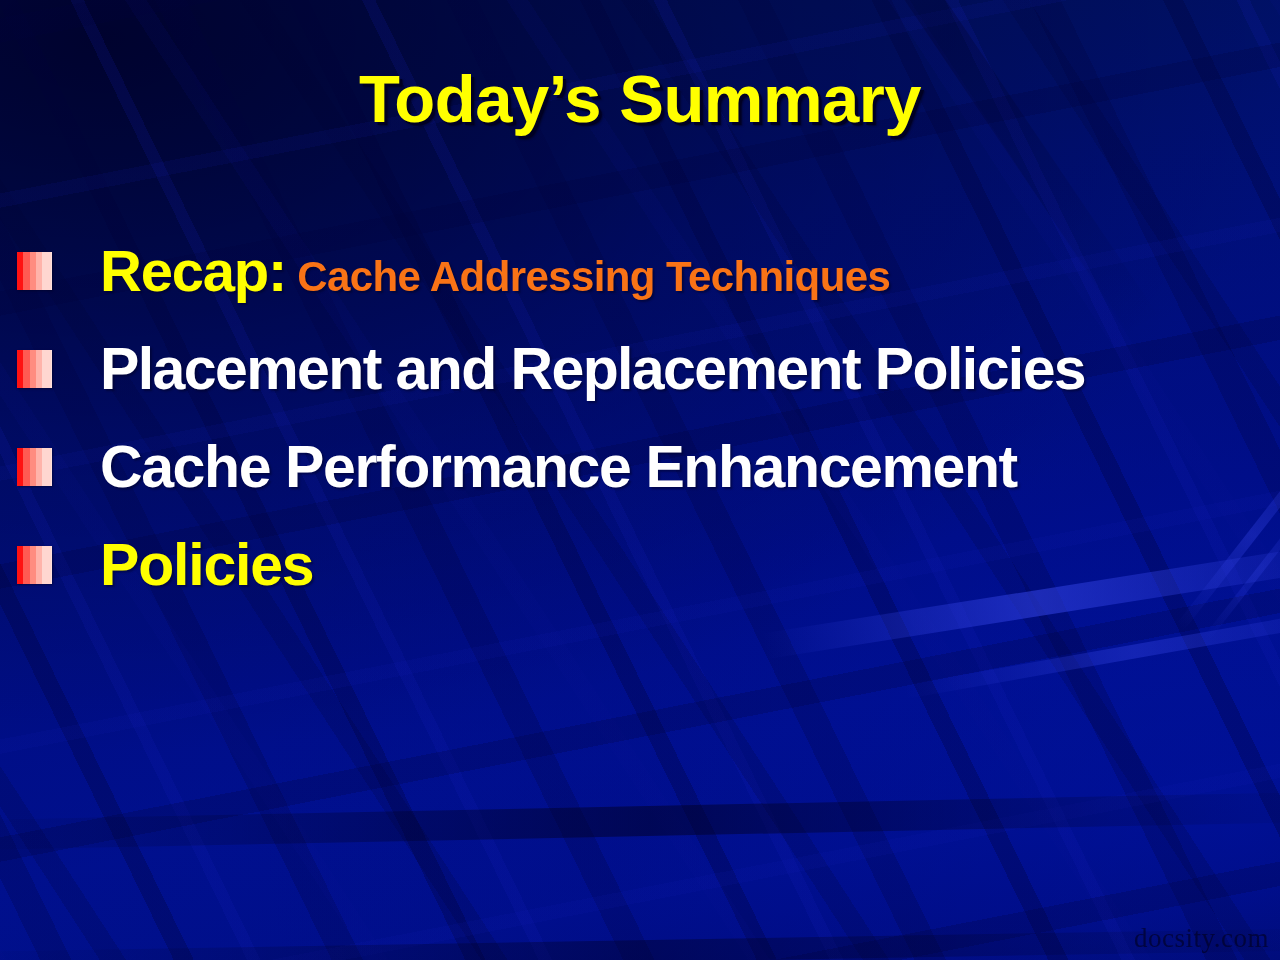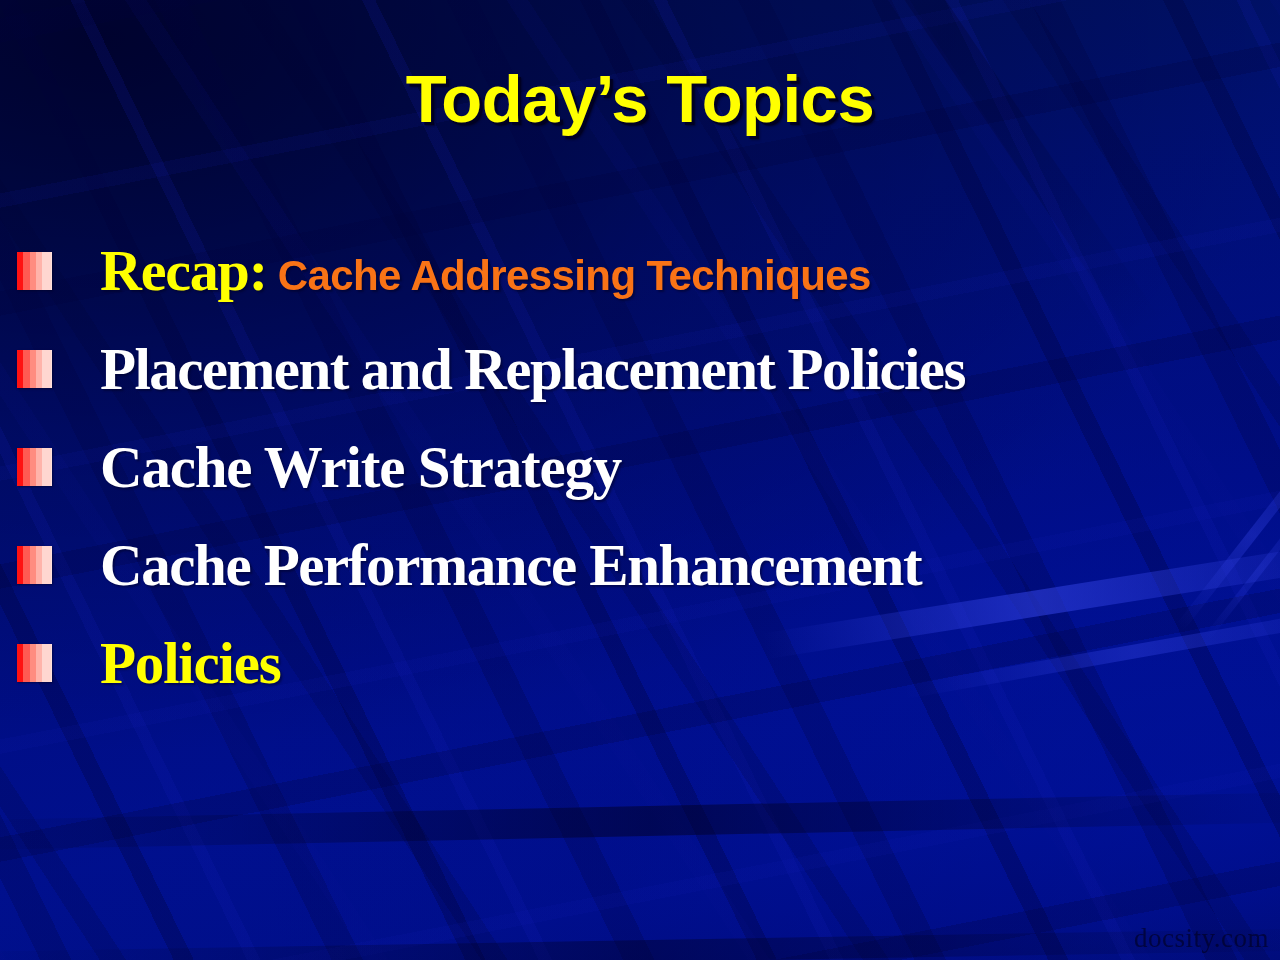--- a/index.html
+++ b/index.html
@@ -199,21 +199,20 @@
     white-space: nowrap;
     line-height: 1;
   }
 
   .txt-main {
     font-weight: bold;
     font-size: 59px;
     font-stretch: condensed;
     letter-spacing: -1.2px;
     text-shadow: 2px 2px 2px rgba(0,0,30,0.45);
-    font-family: Liberation Serif, serif;
   }
   .txt-main.yellow { color: #ffff00; }
   .txt-main.white  { color: #ffffff; }
 
   .txt-sub {
     font-weight: bold;
     font-size: 42px;
     font-stretch: condensed;
     letter-spacing: -0.6px;
     color: #f97316;
@@ -253,44 +252,38 @@
   <div class="ribbon-bright rb1"></div>
   <div class="ribbon-bright rb2"></div>
   <div class="ribbon-bright rb3"></div>
   <div class="ribbon-bright rb4"></div>
   <div class="ribbon-dark rd1"></div>
   <div class="ribbon-dark rd2"></div>
   <div class="ribbon-dark rd3"></div>
 
   <div class="content">
 
-    <div class="slide-title">Today’s Topics</div>
+    <div class="slide-title">Today’s Summary</div>
 
     <div class="bullet-list">
 
       <div class="bullet-row row-0">
         <div class="bullet-marker"></div>
         <div class="bullet-text">
           <span class="txt-main yellow">Recap:</span><span class="txt-sub"> Cache Addressing Techniques</span>
         </div>
       </div>
 
       <div class="bullet-row row-1">
         <div class="bullet-marker"></div>
         <div class="bullet-text">
           <span class="txt-main white">Placement and Replacement Policies</span>
         </div>
       </div>
 
-      <div class="bullet-row row-2">
-        <div class="bullet-marker"></div>
-        <div class="bullet-text">
-          <span class="txt-main white">Cache Write Strategy</span>
-        </div>
-      </div>
 
       <div class="bullet-row row-3">
         <div class="bullet-marker"></div>
         <div class="bullet-text">
           <span class="txt-main white">Cache Performance Enhancement</span>
         </div>
       </div>
 
       <div class="bullet-row row-4">
         <div class="bullet-marker"></div>

